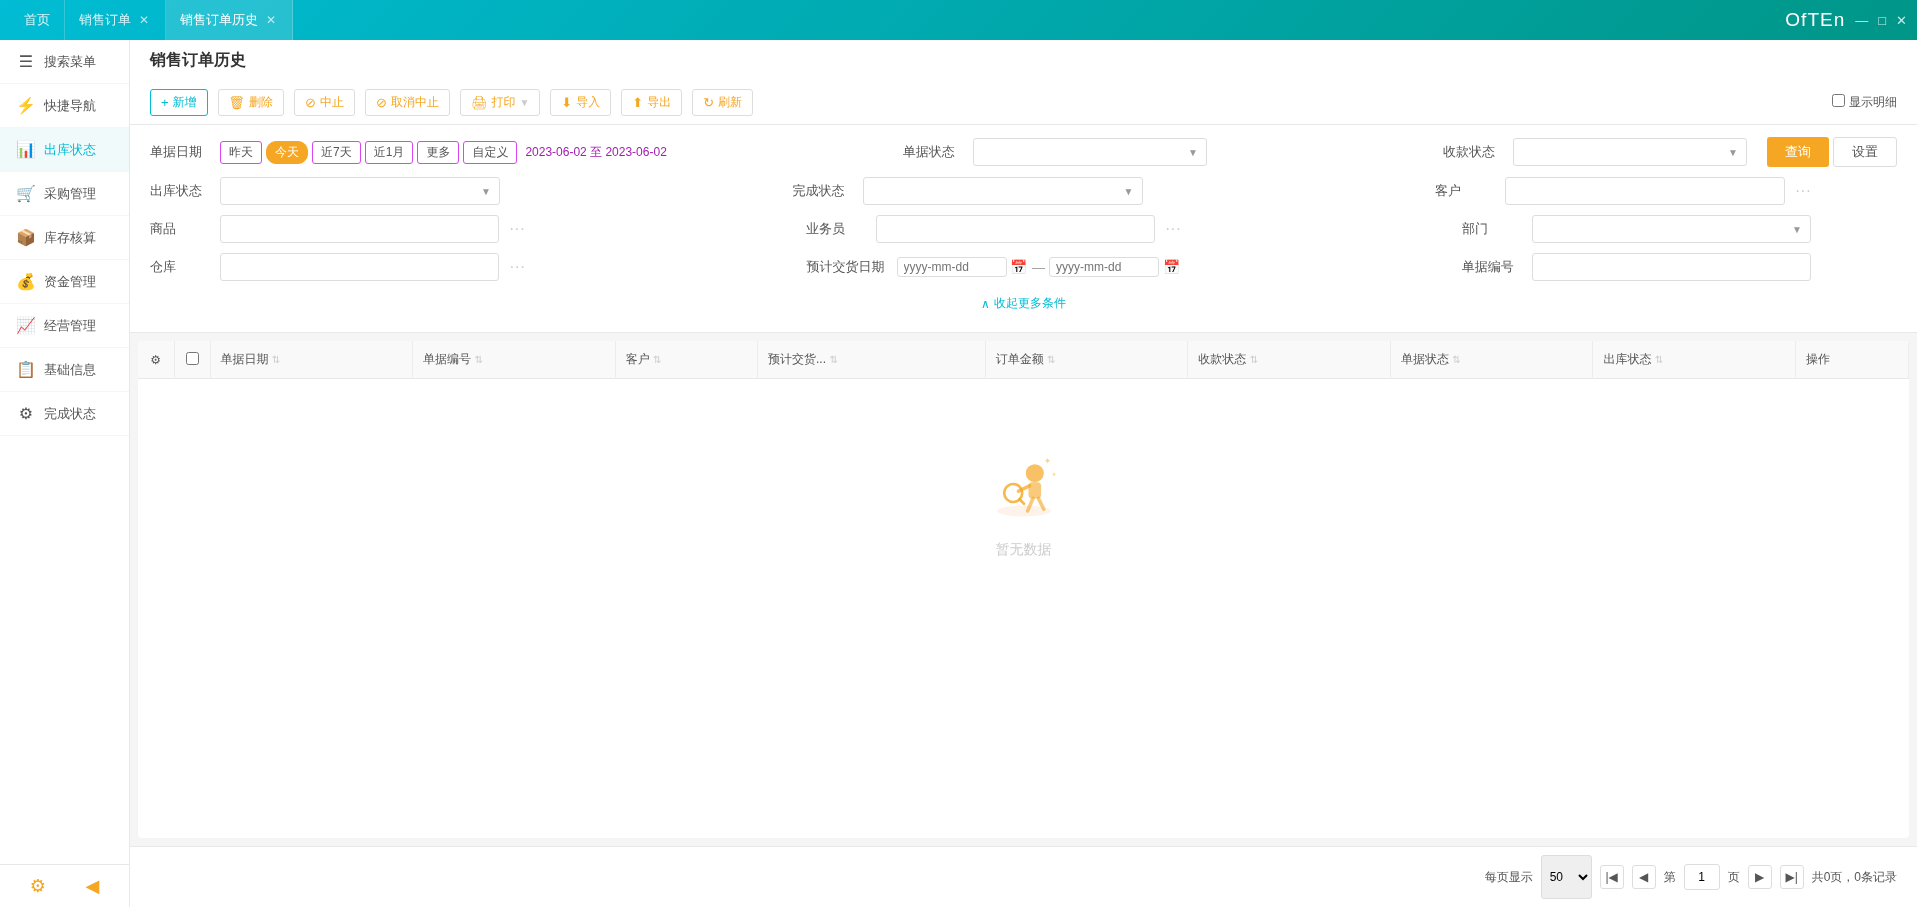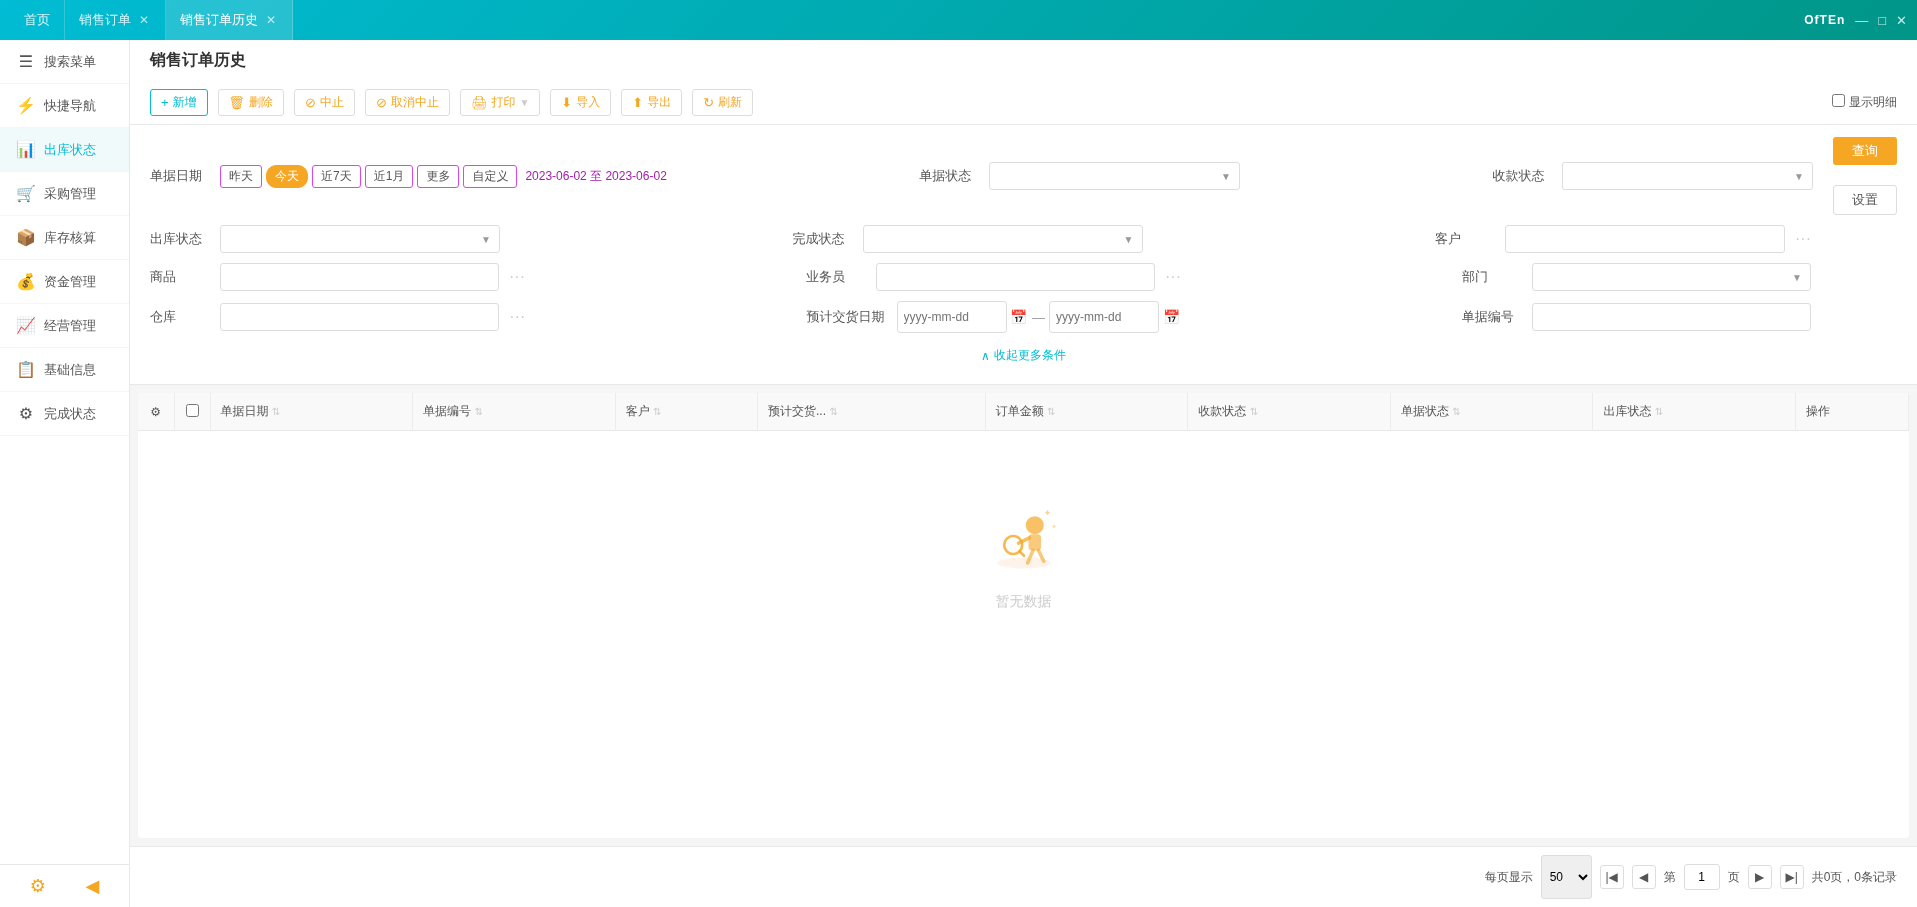--- a/index.html
+++ b/index.html
@@ -40,22 +40,22 @@
     .top-bar-right {
       margin-left: auto;
       display: flex;
       align-items: center;
       gap: 10px;
       color: rgba(255,255,255,0.8);
       font-size: 13px;
     }
     .brand-text {
       color: #fff;
-      font-weight: bold;
-      font-size: 12px;
+      font-weight: normal;
+      font-size: 19px;
       letter-spacing: 1px;
     }
 
     
     .main-layout {
       display: flex;
       flex: 1;
       overflow: hidden;
     }
 
@@ -221,21 +221,21 @@
       cursor: pointer;
       font-size: 12px;
       gap: 4px;
     }
     .date-input-pair {
       display: flex;
       align-items: center;
       gap: 4px;
     }
     .date-input {
-      height: 32px;
+      height: 20px;
       border: 1px solid #ddd;
       border-radius: 3px;
       padding: 0 6px;
       font-size: 12px;
       color: #999;
       background: #fff;
       outline: none;
       width: 110px;
     }
     .cal-icon { color: #f5a623; cursor: pointer; font-size: 14px; }
@@ -480,21 +480,21 @@
         <div class="filter-select" style="width:220px;min-width:220px;">
           <span></span>
           <span class="arrow">▼</span>
         </div>
         <div style="flex:1;"></div>
         <span class="filter-label">收款状态</span>
         <div class="filter-select" style="width:220px;min-width:220px;">
           <span></span>
           <span class="arrow">▼</span>
         </div>
-        <div style="display:flex;flex-direction:column;gap:20px;margin-left:10px;">
+        <div style="display:flex;gap:4px;margin-left:10px;">
           <button class="btn-query">查询</button>
           <button class="btn-set">设置</button>
         </div>
       </div>
 
       <div class="filter-row">
         <span class="filter-label">出库状态</span>
         <div class="filter-select" style="width:220px;min-width:220px;">
           <span></span>
           <span class="arrow">▼</span>

